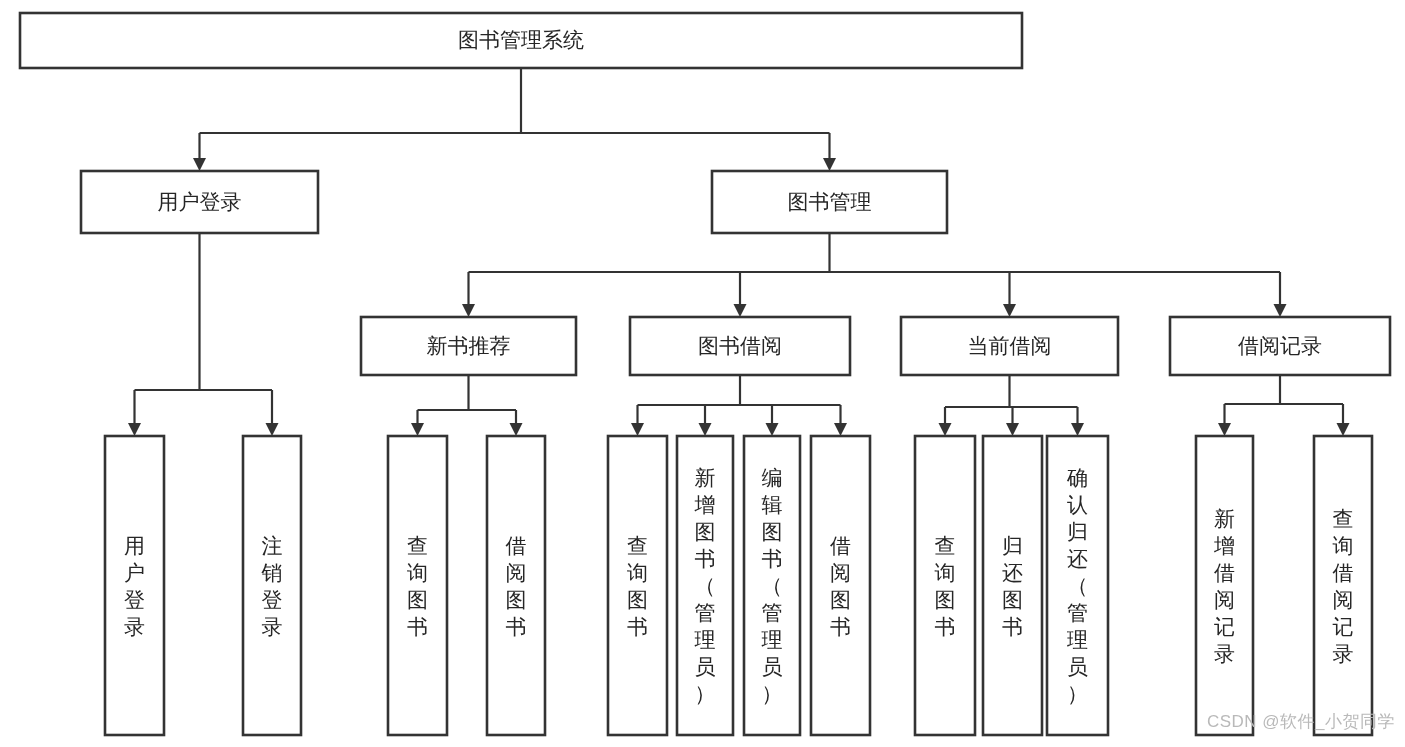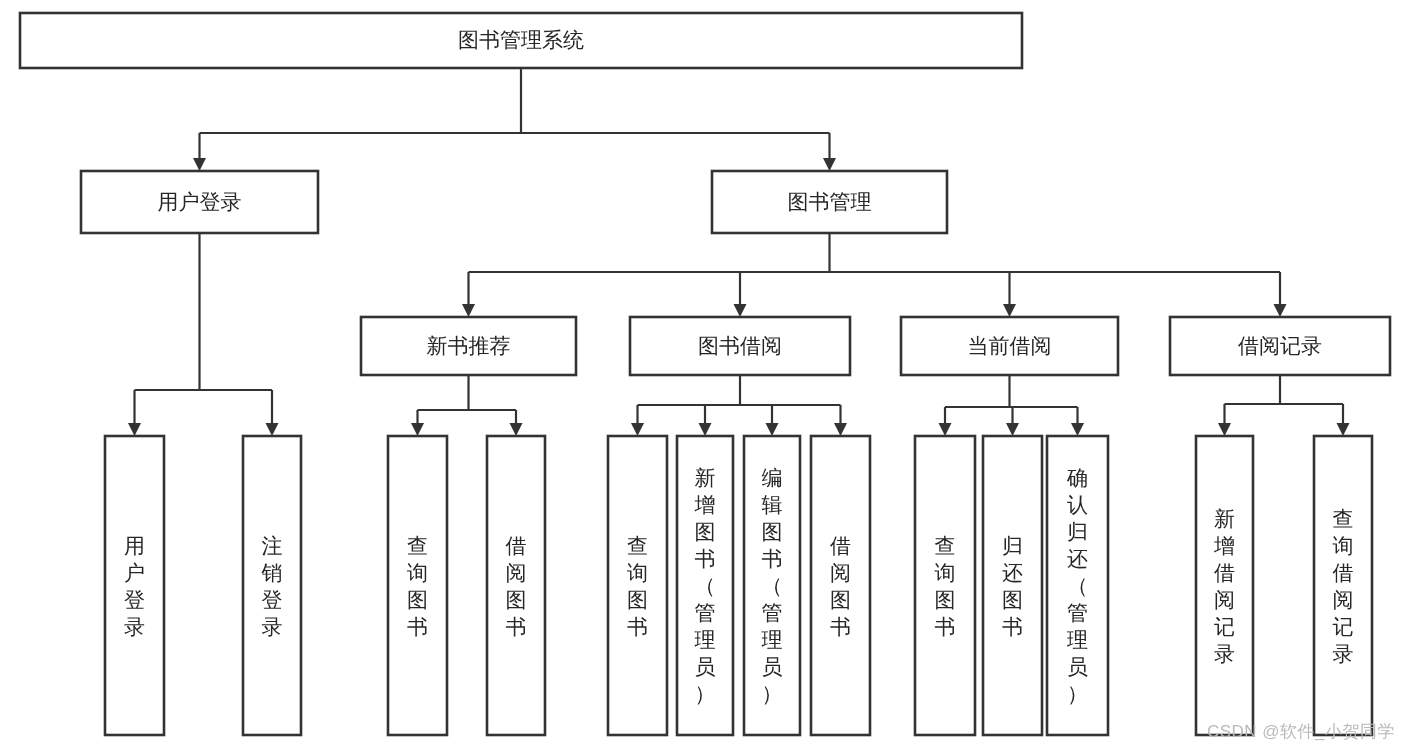--- a/index.html
+++ b/index.html
@@ -50,21 +50,21 @@
   }
   .node-label-v {
     font-family: "Liberation Sans", "DejaVu Sans", sans-serif;
     font-size: 21px;
     fill: #262626;
     text-anchor: middle;
   }
   .watermark {
     position: absolute;
     right: 10px;
-    bottom: 4px;
+    bottom: 14px;
     font-family: "Liberation Sans", "DejaVu Sans", sans-serif;
     font-size: 17px;
     color: #b9b9b9;
     letter-spacing: 0.5px;
     white-space: nowrap;
     pointer-events: none;
   }
 </style>
 </head>
 <body>

